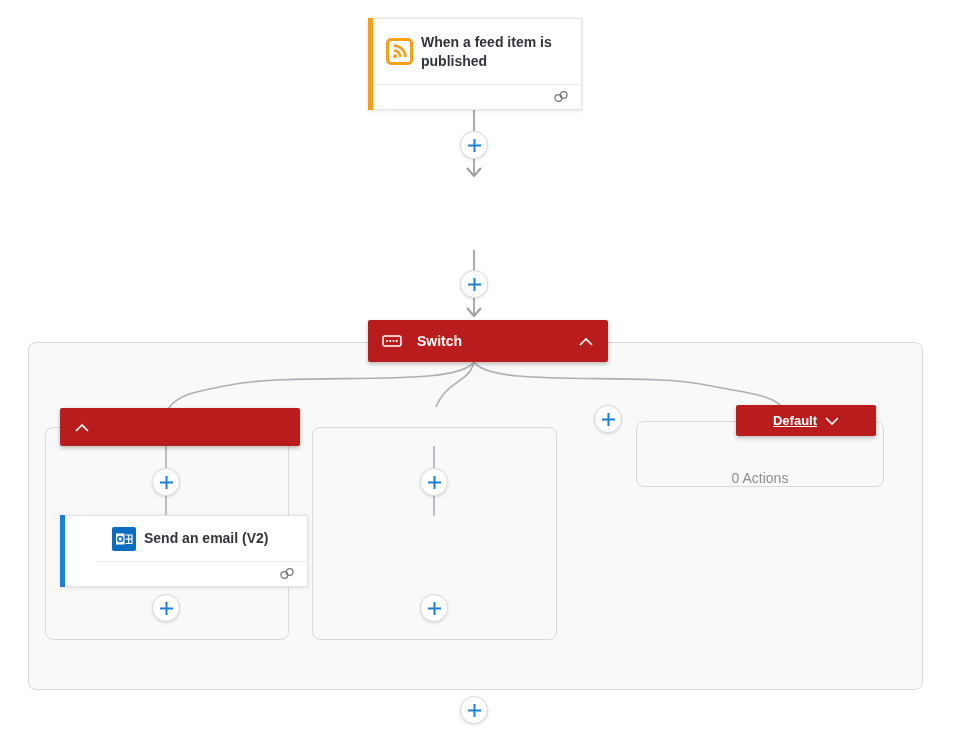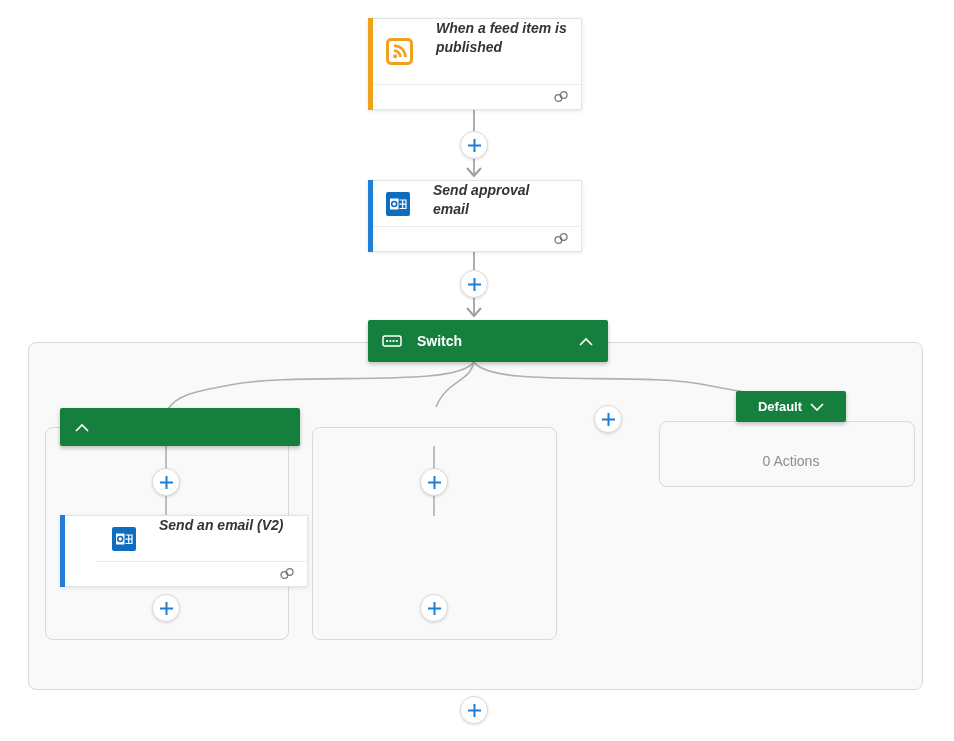--- a/index.html
+++ b/index.html
@@ -10,54 +10,54 @@
   
   .outer-scope{
     position:absolute;left:28px;top:342px;width:893px;height:346px;
     background:#f9f9f9;border:1px solid #d9d9d9;border-radius:8px;z-index:1;
   }
   .sub-scope{
     position:absolute;border:1px solid #d9d9d9;border-radius:8px;z-index:1;background:transparent;
   }
   .case1-scope{left:45px;top:427px;width:242px;height:211px;}
   .case2-scope{left:312px;top:427px;width:243px;height:211px;}
-  .default-scope{left:659px;top:421px;width:246px;height:64px;display:flex;align-items:center;justify-content:center;padding-left:8px;}
+  .default-scope{left:636px;top:421px;width:246px;height:64px;display:flex;align-items:flex-end;justify-content:center;}
   .empty-actions{color:#8a8d91;font-size:14px;padding-top:14px;}
   
   svg.connectors{position:absolute;left:0;top:0;z-index:2;}
   
   .card{
     position:absolute;background:#fff;border:1px solid #e4e4e4;z-index:3;
     box-shadow:0 1px 4px rgba(0,0,0,.10);
   }
   .card .accent{position:absolute;left:-1px;top:-1px;bottom:-1px;width:5px;}
   .accent-orange{background:#F0A11E;}
   .accent-blue{background:#1F7FD6;}
-  .title-row{display:flex;gap:23px;padding:0 12px 0 17px;font-style:italic;}
+  .title-row{display:flex;align-items:center;gap:8px;padding:0 12px 0 17px;}
   .title-text{font-size:14px;font-weight:700;color:#31343a;line-height:19px;}
   .card-footer{
     border-top:1px solid #ececec;height:23px;display:flex;align-items:center;
     justify-content:flex-end;padding-right:12px;
   }
   .trigger-card{left:368px;top:18px;width:212px;height:90px;}
   .trigger-card .title-row{height:65px;}
   .action-70{width:212px;height:70px;}
   .action-70 .title-row{height:45px;}
   
   .scope-header{
-    position:absolute;background:#15803d;color:#fff;display:flex;align-items:center;
+    position:absolute;background:#b91c1c;color:#fff;display:flex;align-items:center;
     border-radius:2px;z-index:3;box-shadow:0 2px 4px rgba(0,0,0,.25);
   }
   .switch-header{left:368px;top:320px;width:212px;height:42px;padding:0 14px;gap:15px;}
   .scope-label{font-size:14px;font-weight:700;}
   .case-header{width:212px;height:38px;padding:0 14px;}
   .case1-header{left:60px;top:408px;}
   .case2-header{left:328px;top:408px;}
   .case-header .scope-label{flex:1;text-align:center;}
-  .default-header{left:736px;top:391px;width:92px;height:31px;padding:0 9px;justify-content:center;gap:8px;}
+  .default-header{left:736px;top:405px;width:92px;height:31px;padding:0 24px;justify-content:center;gap:8px;text-decoration:underline;}
   .default-header .scope-label{font-size:13px;}
   .chev-right{margin-left:auto;}
   
   .plus-btn{
     position:absolute;width:28px;height:28px;border-radius:50%;background:#fff;
     border:1px solid #dcdcdc;box-shadow:0 1px 3px rgba(0,0,0,.14);
     display:flex;align-items:center;justify-content:center;z-index:4;
     transform:translate(-50%,-50%);cursor:pointer;box-sizing:border-box;
   }
   .icon{display:inline-flex;align-items:center;justify-content:center;flex:none;}
@@ -109,42 +109,20 @@
       </span>
     </div>
   </div>
 
   <div class="plus-btn" style="left:474px;top:145px;">
     <svg width="15" height="15" viewBox="0 0 15 15">
       <path d="M7.5,1 V14 M1,7.5 H14" stroke="#1B7FD4" stroke-width="2" fill="none"></path>
     </svg>
   </div>
 
-  <div class="card action-70" style="left:368px;top:180px;">
-    <div class="accent accent-blue"></div>
-    <div class="title-row">
-      <span class="icon">
-        <svg width="24" height="24" viewBox="0 0 24 24">
-          <rect x="0" y="0" width="24" height="24" rx="2" fill="#0E6DBE"></rect>
-          <rect x="4" y="6.5" width="8.5" height="11" fill="#fff"></rect>
-          <circle cx="8.2" cy="12" r="2.5" stroke="#0E6DBE" stroke-width="1.6" fill="none"></circle>
-          <path d="M13.5 8 h6.5 v8.5 h-6.5 M16.7 8 v8.5 M13.5 12.2 h6.5" stroke="#fff" stroke-width="1.2" fill="none"></path>
-        </svg>
-      </span>
-      <span class="title-text">Send approval email</span>
-    </div>
-    <div class="card-footer">
-      <span class="icon">
-        <svg width="16" height="13" viewBox="0 0 16 13">
-          <circle cx="5.4" cy="8" r="3.4" stroke="#75787b" stroke-width="1.3" fill="none"></circle>
-          <circle cx="10.6" cy="5" r="3.4" stroke="#75787b" stroke-width="1.3" fill="none"></circle>
-        </svg>
-      </span>
-    </div>
-  </div>
 
   <div class="plus-btn" style="left:474px;top:284px;">
     <svg width="15" height="15" viewBox="0 0 15 15">
       <path d="M7.5,1 V14 M1,7.5 H14" stroke="#1B7FD4" stroke-width="2" fill="none"></path>
     </svg>
   </div>
 
   <div class="scope-header switch-header">
     <span class="icon">
       <svg width="20" height="12" viewBox="0 0 20 12">

